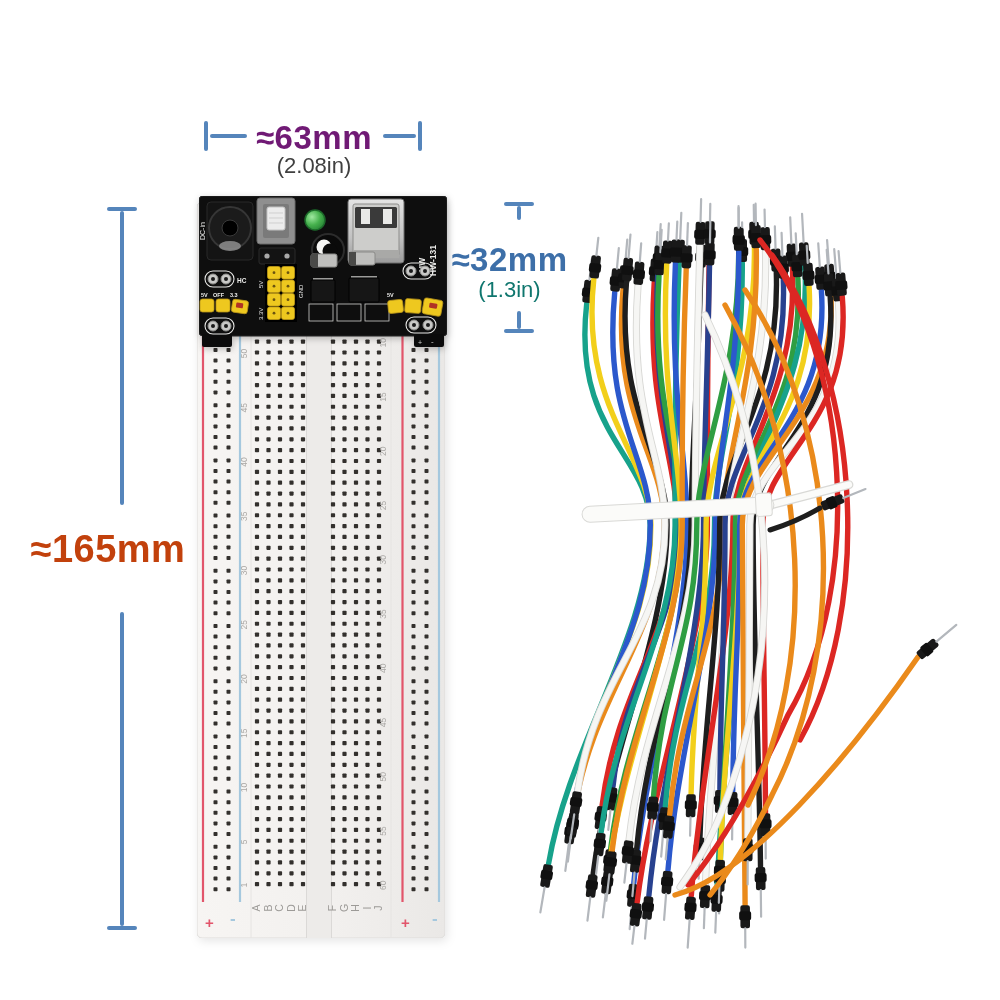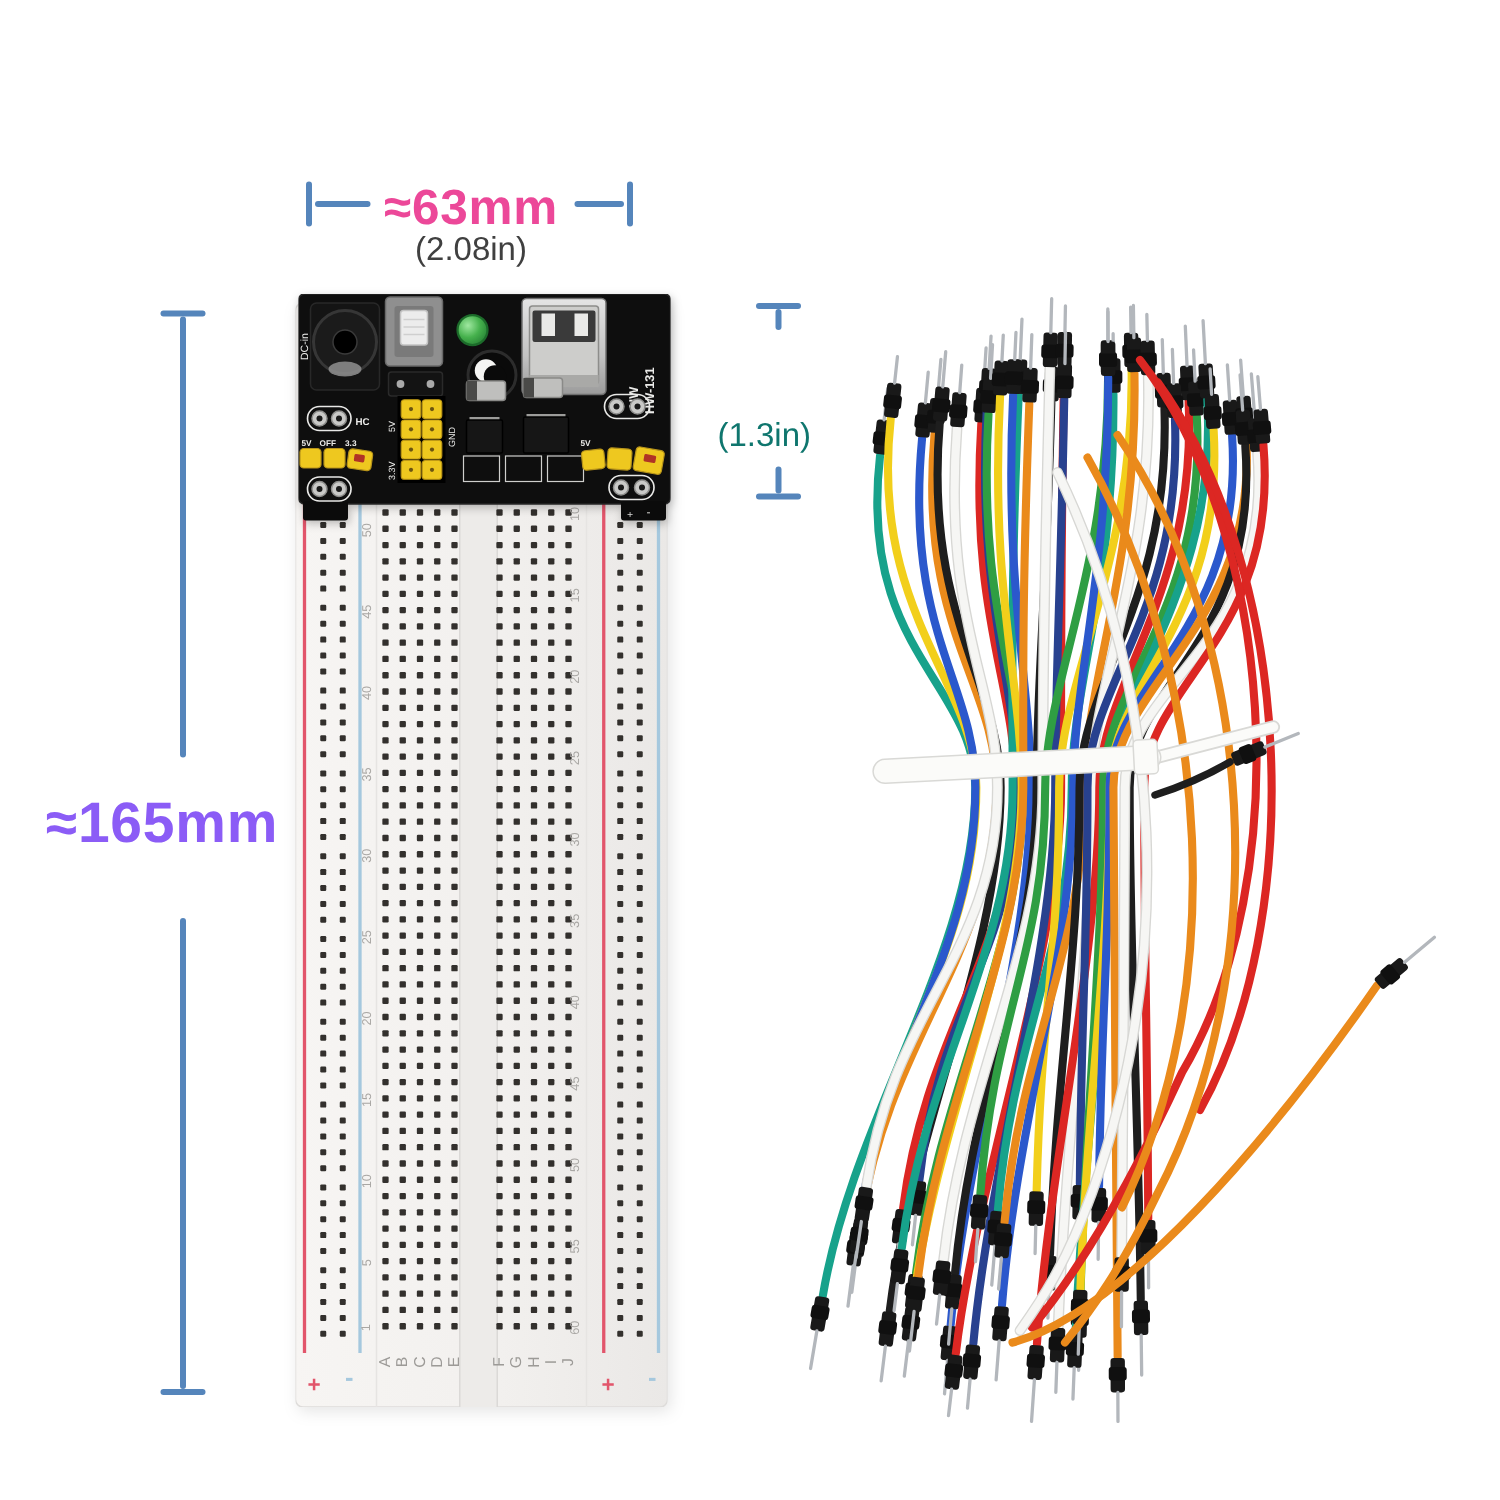--- a/index.html
+++ b/index.html
@@ -19,34 +19,35 @@
   #module-svg{filter:drop-shadow(1px 2px 3px rgba(0,0,0,.25));}
   #bb-svg{filter:drop-shadow(2px 3px 5px rgba(0,0,0,.10));}
 </style>
 </head>
 <body>
 
 <div class="stage">
 
   <div class="vtick dimc" style="left: 204px; top: 121px; background: rgb(85, 133, 187);"></div>
   <div class="hseg  dimc" style="left: 210px; top: 134px; width: 37px; background: rgb(85, 133, 187);"></div>
-  <span class="dim-big dimt" style="left: 244px; top: 119px; width: 140px; color: #ec4899;">≈63mm</span>
+  <span class="dim-big dimt" style="left: 244px; top: 119px; width: 140px; color: #701a75;">≈63mm</span>
   <div class="hseg  dimc" style="left: 383px; top: 134px; width: 33px; background: rgb(85, 133, 187);"></div>
   <div class="vtick dimc" style="left: 418px; top: 121px; background: rgb(85, 133, 187);"></div>
   <span class="dim-sub dimt2" style="left: 244px; top: 153px; width: 140px; color: #404040;">(2.08in)</span>
 
   <div class="hcap dimc" style="left: 504px; top: 202px; background: rgb(85, 133, 187);"></div>
   <div class="vseg dimc" style="left: 517px; top: 206px; height: 14px; background: rgb(85, 133, 187);"></div>
+  <span class="dim-big dimt" style="left: 437px; top: 241px; width: 145px; color: rgb(61, 111, 168);">≈32mm</span>
   <span class="dim-sub dimt2" style="left: 437px; top: 277px; width: 145px; color: #0f766e;">(1.3in)</span>
   <div class="vseg dimc" style="left: 517px; top: 311px; height: 18px; background: rgb(85, 133, 187);"></div>
   <div class="hcap dimc" style="left: 504px; top: 329px; background: rgb(85, 133, 187);"></div>
 
   <div class="hcap dimc" style="left: 107px; top: 207px; background: rgb(85, 133, 187);"></div>
   <div class="vseg dimc" style="left: 120px; top: 211px; height: 294px; background: rgb(85, 133, 187);"></div>
-  <span class="dim-big l165 dimt" style="left: 18px; top: 528px; width: 180px; color: #8b5cf6;">≈165mm</span>
+  <span class="dim-big l165 dimt" style="left: 18px; top: 528px; width: 180px; color: #c2410c;">≈165mm</span>
   <div class="vseg dimc" style="left: 120px; top: 612px; height: 314px; background: rgb(85, 133, 187);"></div>
   <div class="hcap dimc" style="left: 107px; top: 926px; background: rgb(85, 133, 187);"></div>
 
   <svg id="bb-svg" style="position:absolute;left:197px;top:202px;" width="248" height="736" viewBox="0 0 248 736">
     <defs>
       <linearGradient id="bbg" x1="0" y1="0" x2="1" y2="0">
         <stop offset="0" stop-color="#f7f5f3"></stop>
           <stop offset="0.55" stop-color="#f2f0ee"></stop>
           <stop offset="1" stop-color="#eae8e6"></stop>
       </linearGradient>

